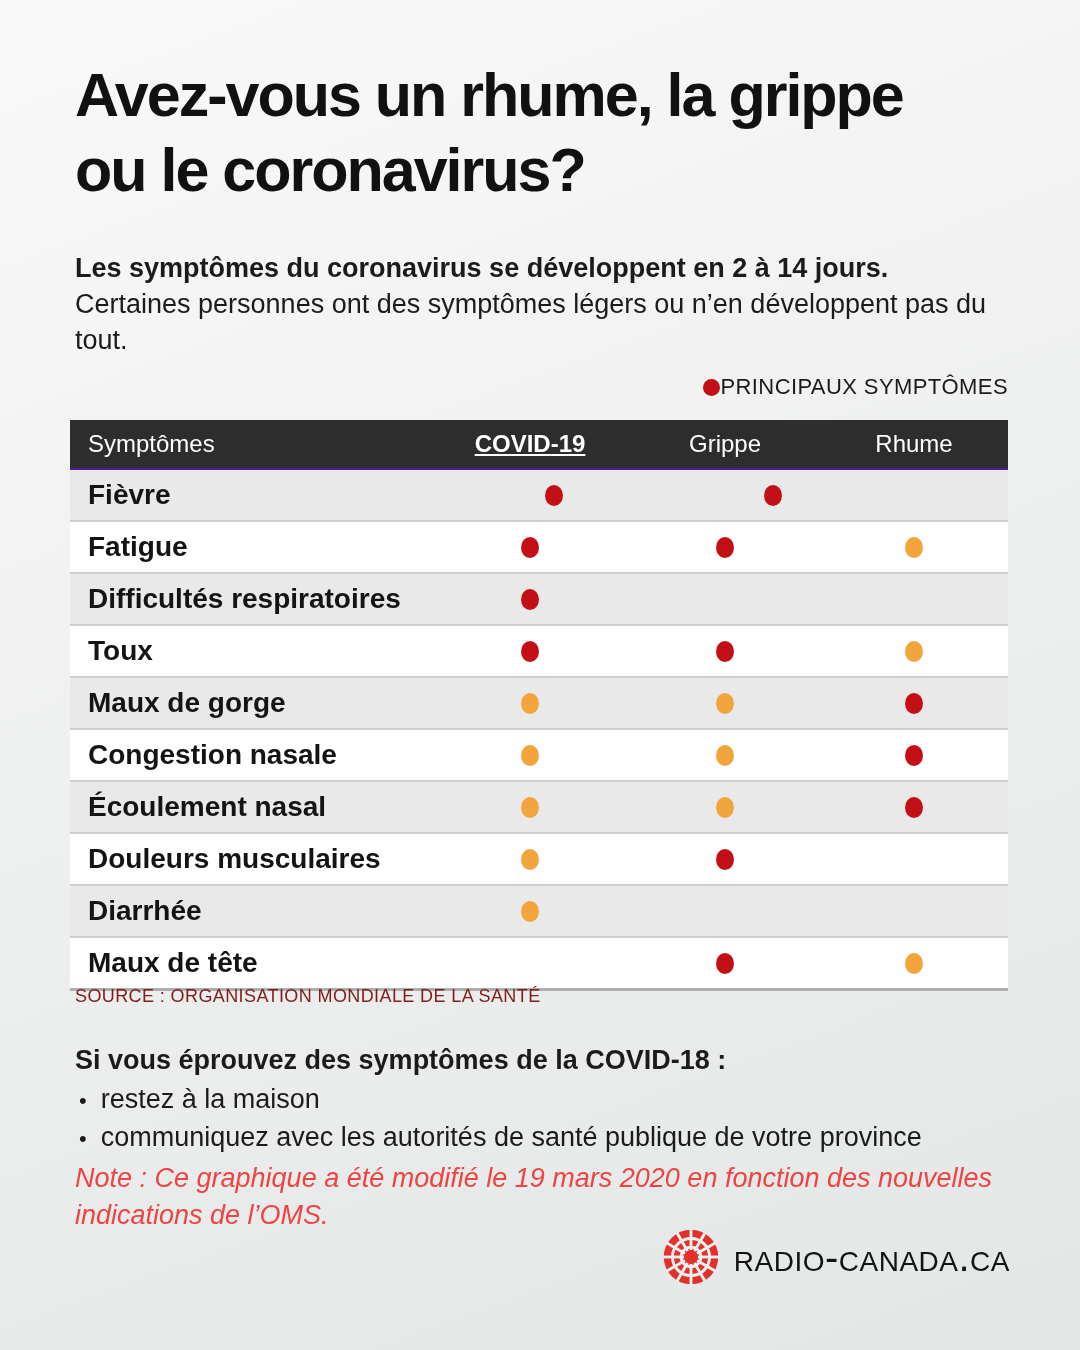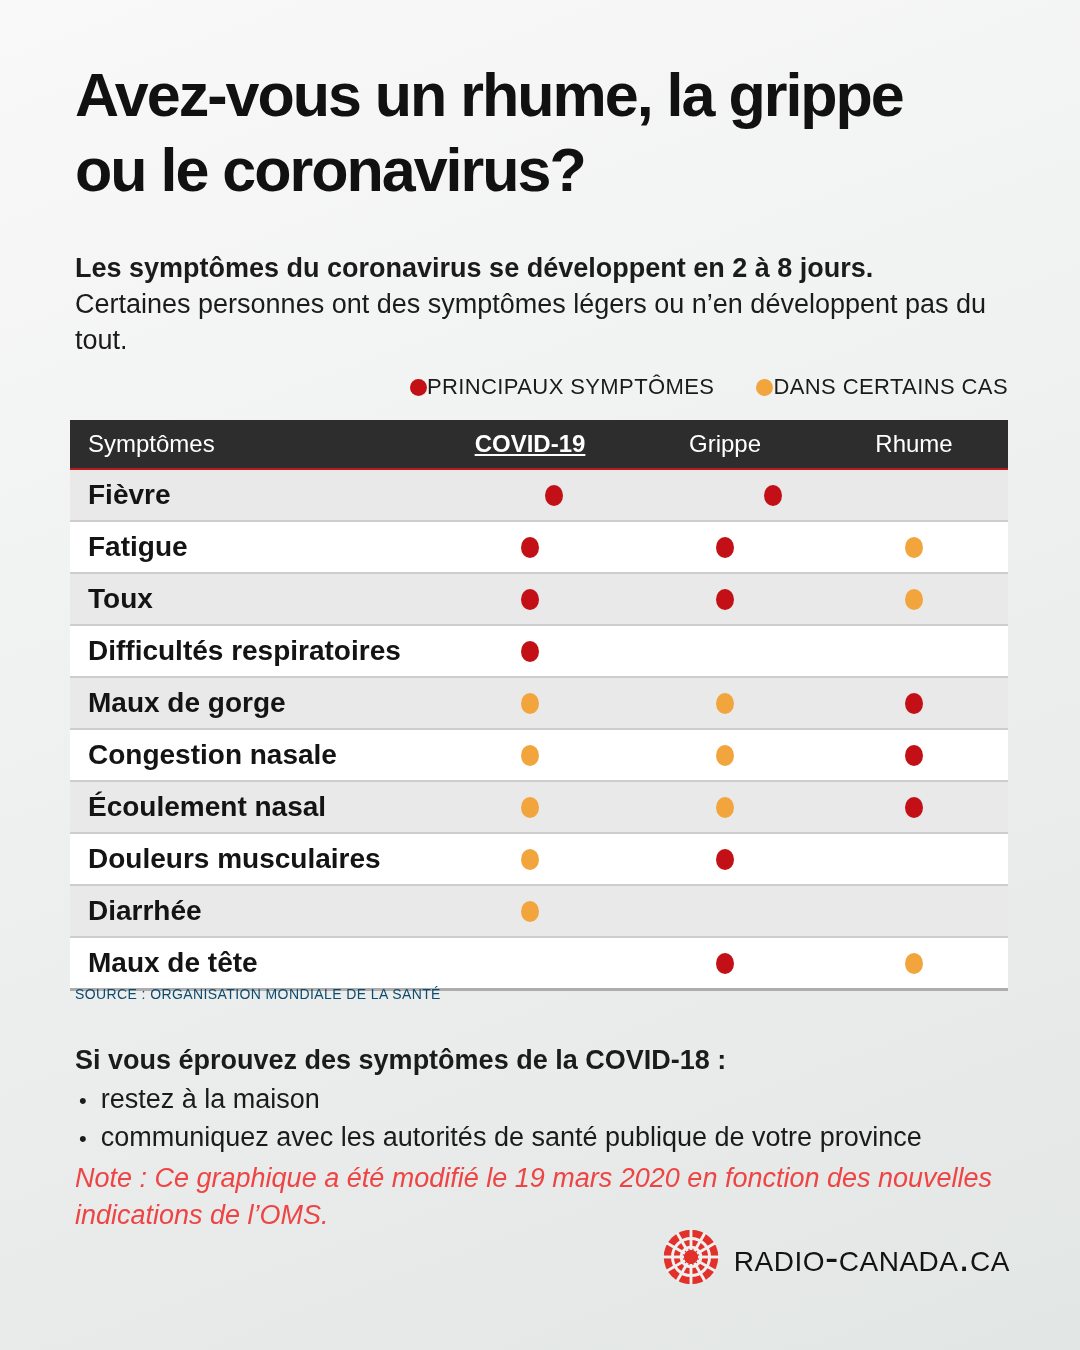--- a/index.html
+++ b/index.html
@@ -38,30 +38,30 @@
     font-size:24px;
   }
   .thead .h-label{padding-left:18px;font-weight:normal;}
   .thead .h-val{text-align:center;font-weight:normal;}
   .thead .h-val.bold{font-weight:bold;text-decoration:underline;}
   .tbody{border-bottom:3px solid #adadad;}
   .trow{
     display:grid;grid-template-columns:360px 200px 190px 1fr;
     align-items:center;height:50px;border-top:2px solid #cdcdcd;
   }
-  .trow:first-child{border-top:2px solid #b91c1c;gap:24px;}
+  .trow:first-child{border-top:2px solid #4c1d95;gap:24px;}
   .trow:nth-child(odd){background:#e9e9e9;}
   .trow:nth-child(even){background:#ffffff;}
   .cell.label{padding-left:18px;font-size:28px;font-weight:bold;color:#141414;}
   .cell.dotc{display:flex;justify-content:center;align-items:center;}
   .dot{width:18px;height:21px;border-radius:50%;}
   .dot.main{background:var(--red);}
   .dot.some{background:var(--orange);}
   
-  #source{left:75px;top:986px;font-size:14px;letter-spacing:0.4px;color:#0c4a6e;}
+  #source{left:75px;top:986px;font-size:18px;letter-spacing:0.4px;color:#7f1d1d;}
   
   #advice{left:75px;top:1042px;width:920px;font-size:27px;line-height:37px;color:#1b1b1b;}
   #advice .heading{font-weight:bold;}
   #advice ul{list-style:none;margin:2px 0 0 0;padding:0;}
   #advice li{display:flex;align-items:baseline;}
   #advice li .bullet{font-size:22px;margin:0 14px 0 4px;}
   
   #note{left:75px;top:1160px;width:930px;font-style:italic;font-size:27px;line-height:37px;color:#ef4444;}
   
   #footer{right:70px;top:1228px;display:flex;align-items:center;gap:14px;}
@@ -70,32 +70,28 @@
     font-size:40px;font-variant:small-caps;letter-spacing:0.5px;
     color:#131313;font-weight:normal;
   }
 </style>
 </head>
 <body>
 
 <div id="title" class="abs">Avez-vous un rhume, la grippe ou le coronavirus?</div>
 
 <div id="intro" class="abs">
-  <span class="lead">Les symptômes du coronavirus se développent en 2 à 8 jours.</span>
+  <span class="lead">Les symptômes du coronavirus se développent en 2 à 14 jours.</span>
   <span>Certaines personnes ont des symptômes légers ou n’en développent pas du tout.</span>
 </div>
 
 <div id="legend" class="abs">
   <div class="legend-item">
     <span class="legend-dot main"></span>
     <span>PRINCIPAUX SYMPTÔMES</span>
-  </div>
-  <div class="legend-item">
-    <span class="legend-dot some"></span>
-    <span>DANS CERTAINS CAS</span>
   </div>
 </div>
 
 <div id="table" class="abs">
   <div class="thead" style="background: rgb(45, 45, 45);">
     <div class="h-label">Symptômes</div>
     <div class="h-val bold">COVID-19</div>
     <div class="h-val">Grippe</div>
     <div class="h-val">Rhume</div>
   </div>
@@ -116,38 +112,38 @@
           <span class="dot main"></span>
         </div>
         <div class="cell dotc">
           <span class="dot main"></span>
         </div>
         <div class="cell dotc">
           <span class="dot some"></span>
         </div>
       </div>
       <div class="trow">
+        <div class="cell label">Difficultés respiratoires</div>
+        <div class="cell dotc">
+          <span class="dot main"></span>
+        </div>
+        <div class="cell dotc"></div>
+        <div class="cell dotc"></div>
+      </div>
+      <div class="trow">
         <div class="cell label">Toux</div>
         <div class="cell dotc">
           <span class="dot main"></span>
         </div>
         <div class="cell dotc">
           <span class="dot main"></span>
         </div>
         <div class="cell dotc">
           <span class="dot some"></span>
         </div>
-      </div>
-      <div class="trow">
-        <div class="cell label">Difficultés respiratoires</div>
-        <div class="cell dotc">
-          <span class="dot main"></span>
-        </div>
-        <div class="cell dotc"></div>
-        <div class="cell dotc"></div>
       </div>
       <div class="trow">
         <div class="cell label">Maux de gorge</div>
         <div class="cell dotc">
           <span class="dot some"></span>
         </div>
         <div class="cell dotc">
           <span class="dot some"></span>
         </div>
         <div class="cell dotc">

